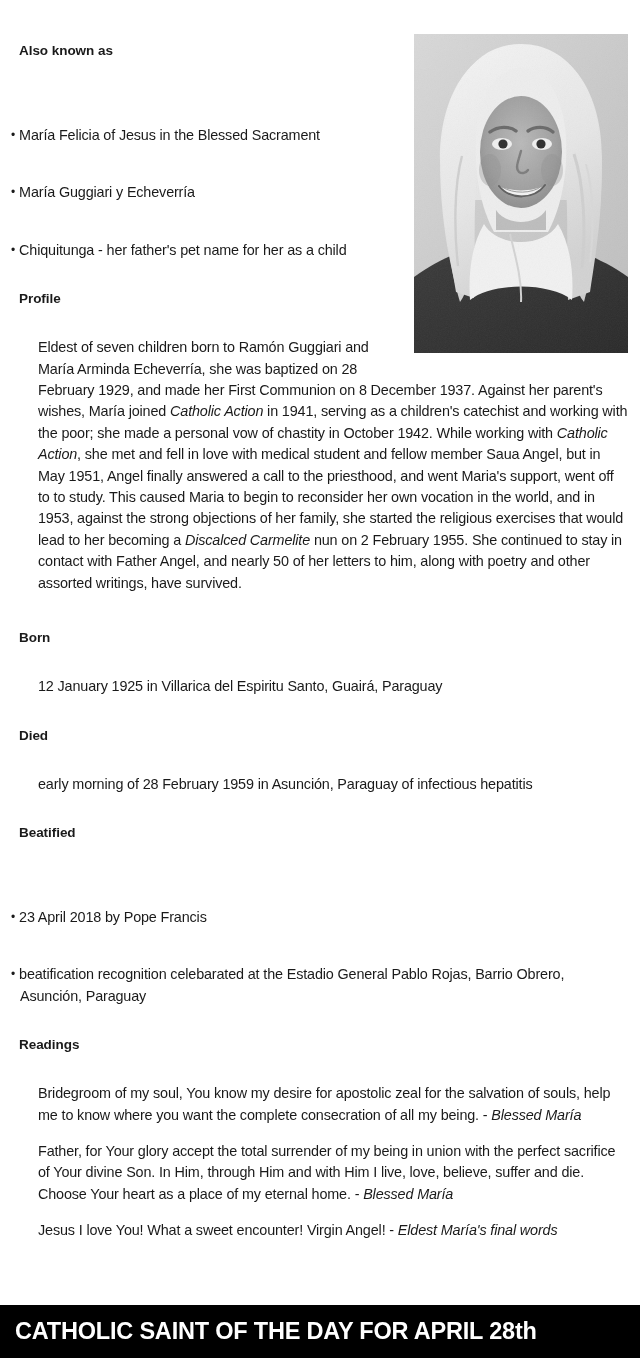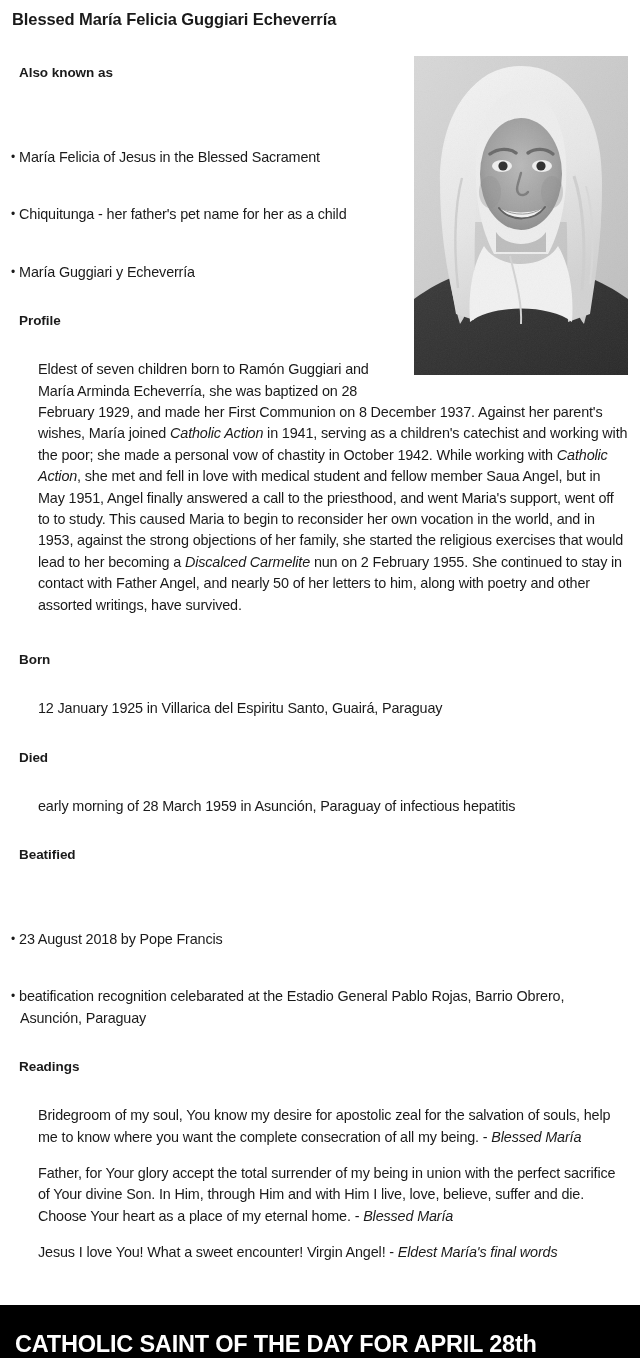--- a/index.html
+++ b/index.html
@@ -94,41 +94,40 @@
   .reading em { font-style: italic; }
 
   .footer-bar {
     position: absolute;
     left: 0;
     right: 0;
     bottom: 0;
     height: 53px;
     background: #000000;
     display: flex;
-    align-items: flex-end;
+    align-items: center;
     padding-left: 15px;
     box-sizing: border-box;
   }
   .footer-text {
     color: #ffffff;
     font-size: 23.5px;
     font-weight: bold;
     letter-spacing: -0.2px;
     white-space: nowrap;
   }
 
   .clear { clear: both; }
 </style>
 </head>
 <body>
 
 <div class="page">
   <div class="content">
 
-    <h1 class="doc-title">Blessed María Felicia Guggiari Echeverría</h1>
 
     <div class="gap-lg"></div>
 
     <div class="portrait">
       <svg viewBox="0 0 214 319" preserveAspectRatio="none">
         <defs>
           <linearGradient id="bgGrad" x1="0" y1="0" x2="1" y2="1">
             <stop offset="0%" stop-color="#d8d8d8"></stop>
             <stop offset="55%" stop-color="#c9c9c9"></stop>
             <stop offset="100%" stop-color="#bdbdbd"></stop>
@@ -198,22 +197,22 @@
         <rect x="0" y="0" width="214" height="319" fill="#808080" filter="url(#grain)" opacity="0.55"></rect>
       </svg>
     </div>
 
     <h2 class="section-heading">Also known as</h2>
 
     <div class="gap-md"></div>
 
     <ul class="bullet-list indent">
       <li>María Felicia of Jesus in the Blessed Sacrament</li>
+      <li>María Guggiari y Echeverría</li>
       <li>Chiquitunga - her father's pet name for her as a child</li>
-      <li>María Guggiari y Echeverría</li>
     </ul>
 
     <div class="gap-md"></div>
 
     <h2 class="section-heading">Profile</h2>
 
     <div class="gap-md"></div>
 
     <p class="body-text indent"><span>Eldest of seven children born to Ramón Guggiari and María Arminda Echeverría, she was baptized on 28 February 1929, and made her First Communion on 8 December 1937. Against her parent's wishes, María joined </span><em>Catholic Action</em><span> in 1941, serving as a children's catechist and working with the poor; she made a personal vow of chastity in October 1942. While working with </span><em>Catholic Action</em><span>, she met and fell in love with medical student and fellow member Saua Angel, but in May 1951, Angel finally answered a call to the priesthood, and went Maria's support, went off to to study. This caused Maria to begin to reconsider her own vocation in the world, and in 1953, against the strong objections of her family, she started the religious exercises that would lead to her becoming a </span><em>Discalced Carmelite</em><span> nun on 2 February 1955. She continued to stay in contact with Father Angel, and nearly 50 of her letters to him, along with poetry and other assorted writings, have survived.</span></p>
 
@@ -226,30 +225,30 @@
     <div class="gap-md"></div>
 
     <p class="body-text indent">12 January 1925 in Villarica del Espiritu Santo, Guairá, Paraguay</p>
 
     <div class="gap-md"></div>
 
     <h2 class="section-heading">Died</h2>
 
     <div class="gap-md"></div>
 
-    <p class="body-text indent">early morning of 28 March 1959 in Asunción, Paraguay of infectious hepatitis</p>
+    <p class="body-text indent">early morning of 28 February 1959 in Asunción, Paraguay of infectious hepatitis</p>
 
     <div class="gap-md"></div>
 
     <h2 class="section-heading">Beatified</h2>
 
     <div class="gap-md"></div>
 
     <ul class="bullet-list indent">
-      <li>23 August 2018 by Pope Francis</li>
+      <li>23 April 2018 by Pope Francis</li>
       <li>beatification recognition celebarated at the Estadio General Pablo Rojas, Barrio Obrero, Asunción, Paraguay</li>
     </ul>
 
     <div class="gap-md"></div>
 
     <h2 class="section-heading">Readings</h2>
 
     <div class="gap-md"></div>
 
     <div class="indent">

